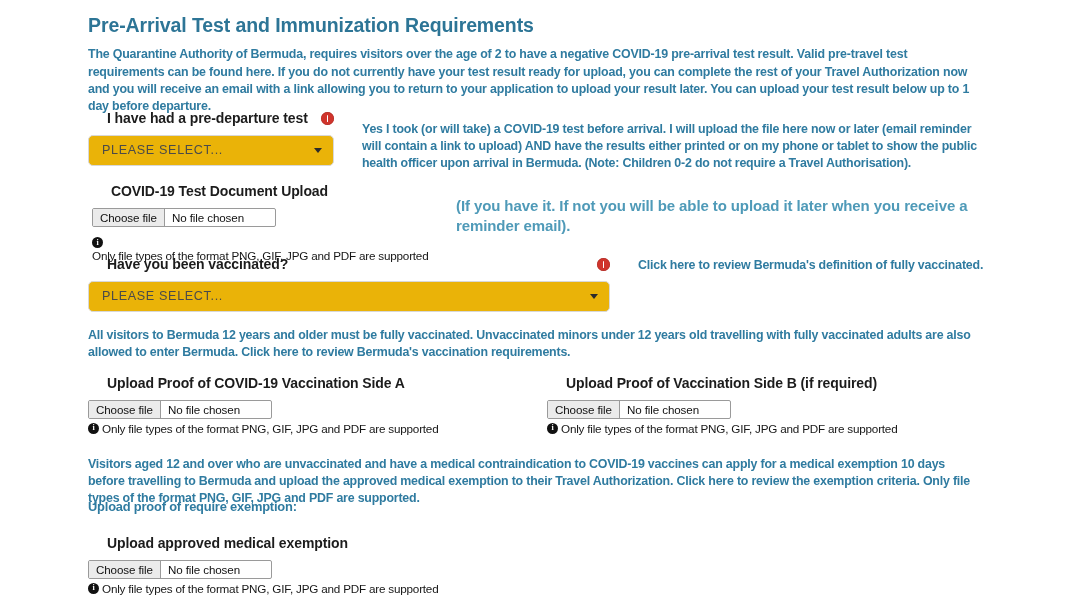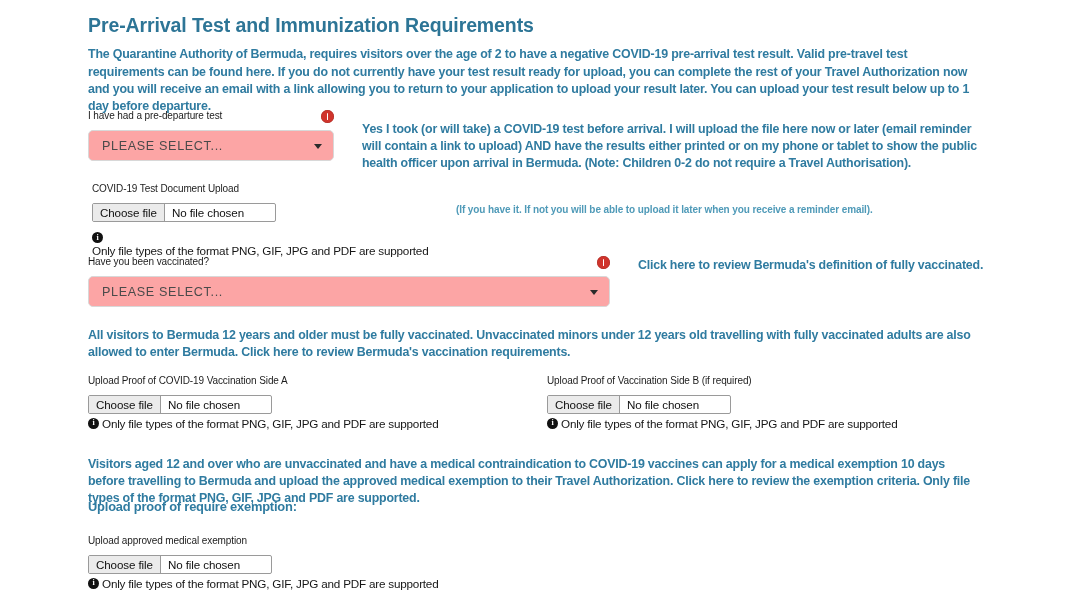--- a/index.html
+++ b/index.html
@@ -33,25 +33,26 @@
     font-size: 12.4px;
     font-weight: bold;
     line-height: 1.38;
     letter-spacing: -0.18px;
     margin: 0;
     width: 888px;
   }
 
   
   .field-label {
-    font-size: 10px;
-    font-weight: normal;
+    font-size: 14px;
+    font-weight: bold;
     color: #1c1c1c;
     letter-spacing: -0.1px;
     line-height: 1.25;
+    margin-left: 19px;
   }
   .label-row {
     display: flex;
     align-items: center;
   }
 
   
   .req-icon {
     width: 13px;
     height: 13px;
@@ -91,21 +92,21 @@
     position: relative;
     top: 1px;
   }
 
   
   .select {
     position: relative;
     height: 31px;
     border: 1px solid #d8d8d8;
     border-radius: 5px;
-    background: #fca5a5;
+    background: #eab308;
     display: flex;
     align-items: center;
     padding: 0 26px 0 13px;
     font-size: 12.6px;
     color: #4a4a4a;
     letter-spacing: 0.65px;
     font-family: "Liberation Sans", sans-serif;
     cursor: pointer;
   }
   .select .caret {
@@ -174,25 +175,25 @@
   }
   .blue-note-lg {
     color: #2f7ba0;
     font-size: 12.9px;
     font-weight: bold;
     line-height: 1.3;
     letter-spacing: -0.2px;
   }
   .blue-note-sm {
     color: #4f9ab8;
-    font-size: 10px;
+    font-size: 15px;
     font-weight: bold;
     line-height: 1.3;
     letter-spacing: -0.1px;
-    margin-top: 8px;
+    margin-top: 1px;
   }
 
   
   .abs { position: absolute; }
 </style>
 </head>
 <body>
 
 <div class="page">
 

